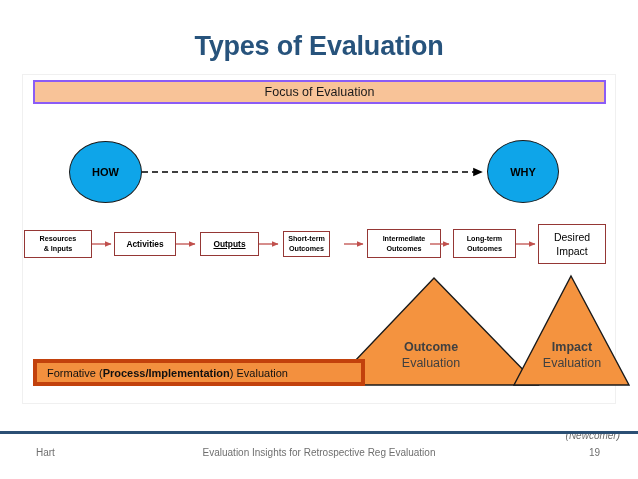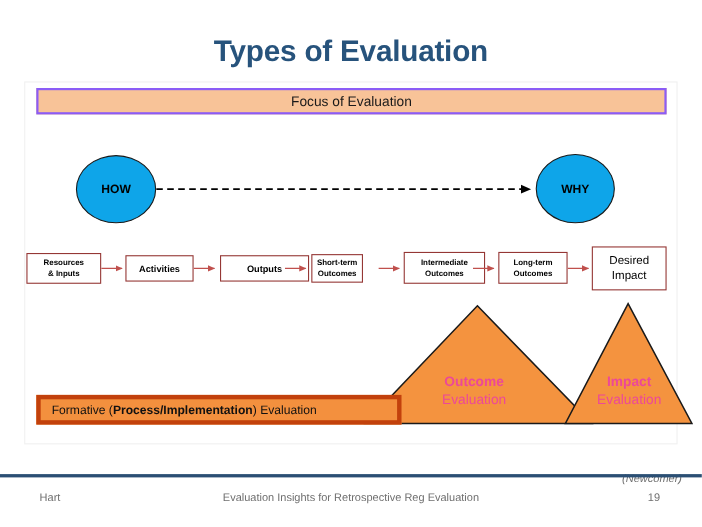--- a/index.html
+++ b/index.html
@@ -131,21 +131,21 @@
   
   .tri {
     position: absolute;
     overflow: visible;
   }
 
   .tri-label {
     position: absolute;
     text-align: center;
     font-size: 12.5px;
-    color: #ec4899;
+    color: #404040;
     line-height: 16px;
   }
   .tri-label .l1 { font-weight: bold; display:block; }
   .tri-label .l2 { font-weight: normal; display:block; }
 
   
   .formative-bar {
     position: absolute;
     left: 33px;
     top: 359px;
@@ -251,21 +251,21 @@
   </svg>
 
   <div class="lm-box medium" style="left:114px; top:232px; width:62px; height:24px;">
     <span>Activities</span>
   </div>
 
   <svg class="lm-arrow" style="left:176px; top:239px; width:24px;" viewBox="0 0 24 10">
     <line x1="0" y1="5" x2="19" y2="5" stroke="#c0504d" stroke-width="1.3" marker-end="url(#ah-red)"></line>
   </svg>
 
-  <div class="lm-box medium" style="left:200px; top:232px; width:81px; height:24px;">
+  <div class="lm-box medium" style="left:200px; top:232px; width:59px; height:24px;text-decoration:underline;">
     <span>Outputs</span>
   </div>
 
   <svg class="lm-arrow" style="left:259px; top:239px; width:24px;" viewBox="0 0 24 10">
     <line x1="0" y1="5" x2="19" y2="5" stroke="#c0504d" stroke-width="1.3" marker-end="url(#ah-red)"></line>
   </svg>
 
   <div class="lm-box small" style="left:283px; top:231px; width:47px; height:26px;">
     <span>Short-term</span>
     <span>Outcomes</span>

